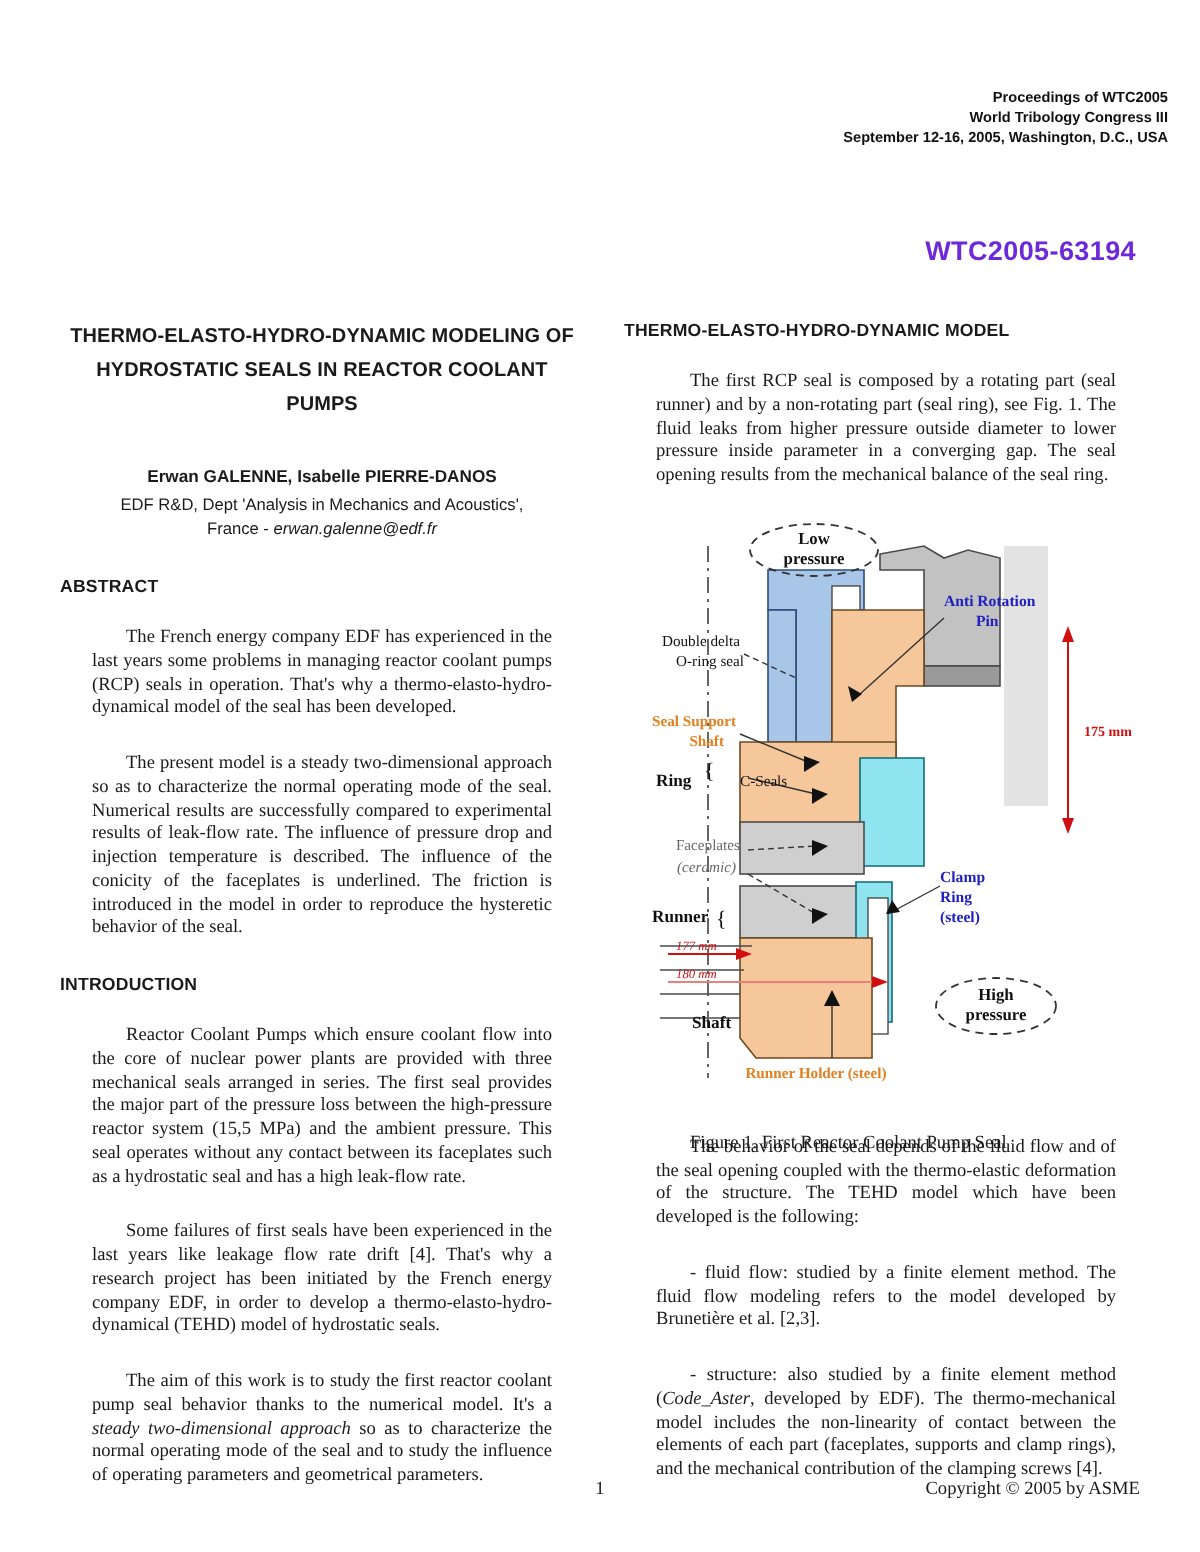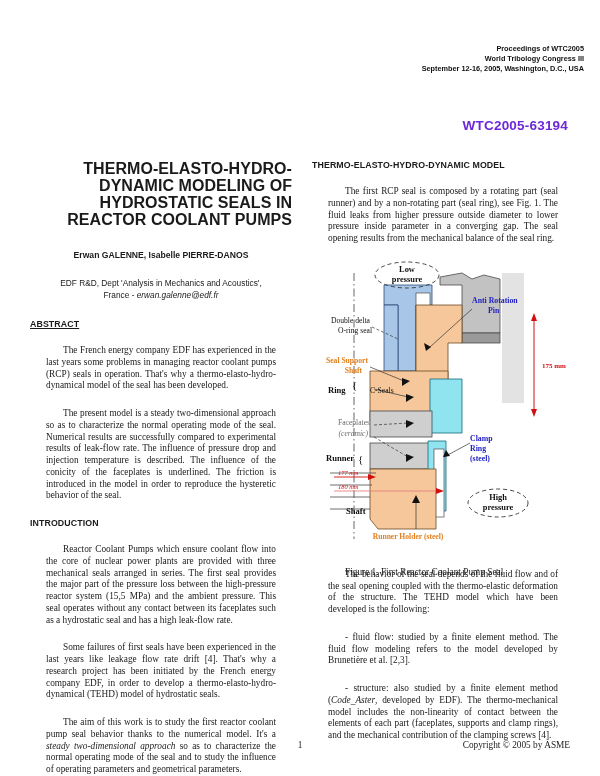--- a/index.html
+++ b/index.html
@@ -49,50 +49,50 @@
     position: absolute;
     top: 160px;
     width: 262px;
   }
   .col-left  { left: 30px; }
   .col-right { left: 312px; }
 
   .title {
     font-family: "Liberation Sans", sans-serif;
     font-weight: bold;
-    font-size: 16px;
+    font-size: 10px;
     line-height: 17px;
-    text-align: right;
+    text-align: center;
     margin: 0 0 22px 0;
     letter-spacing: .05px;
   }
   .authors {
     font-family: "Liberation Sans", sans-serif;
     font-weight: bold;
     font-size: 8.6px;
     text-align: center;
     margin: 0 0 1px 0;
   }
   .affil {
     font-family: "Liberation Sans", sans-serif;
     font-size: 8.3px;
     line-height: 11.6px;
     text-align: center;
-    margin: 18px;
+    margin: 4px;
   }
   .affil .email { font-style: italic; }
 
   h2.sec {
     font-family: "Liberation Sans", sans-serif;
     font-weight: bold;
     font-size: 8.8px;
     margin: 16px 0 1px 0;
     letter-spacing: .1px;
   }
-  h2.sec.first { margin-top: 18px; text-decoration: underline; }
+  h2.sec.first { margin-top: 18px; }
 
   p.body {
     font-size: 9.3px;
     line-height: 11.75px;
     text-align: justify;
     margin: 16px;
     text-indent: 17px;
     -webkit-hyphens: none;
     hyphens: none;
   }

